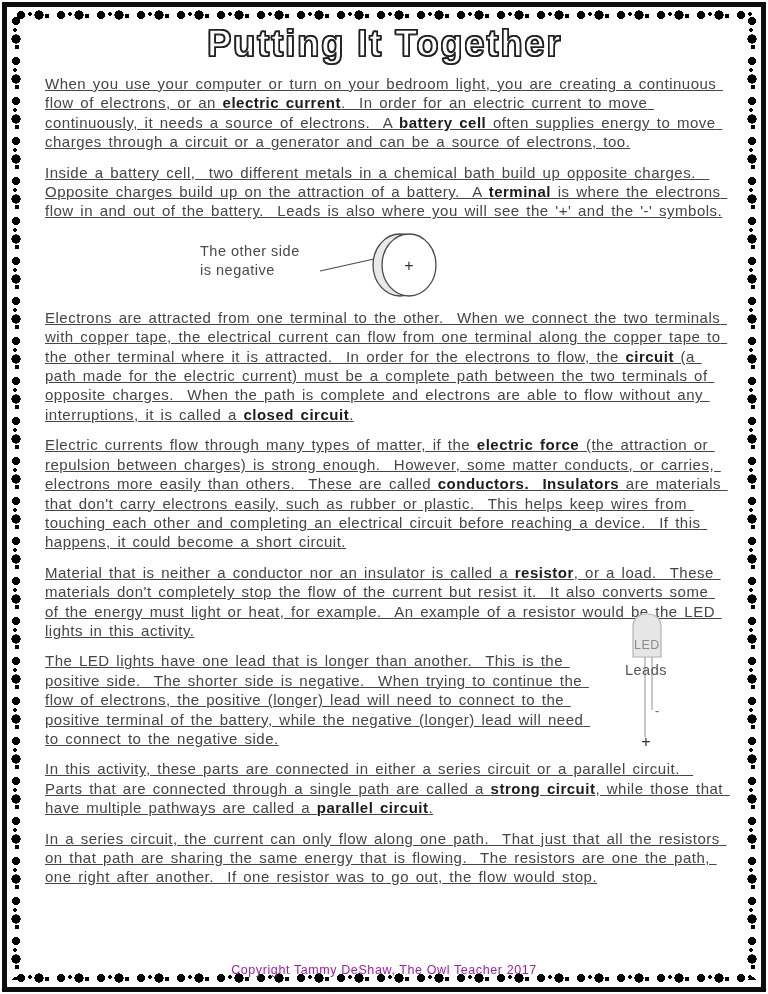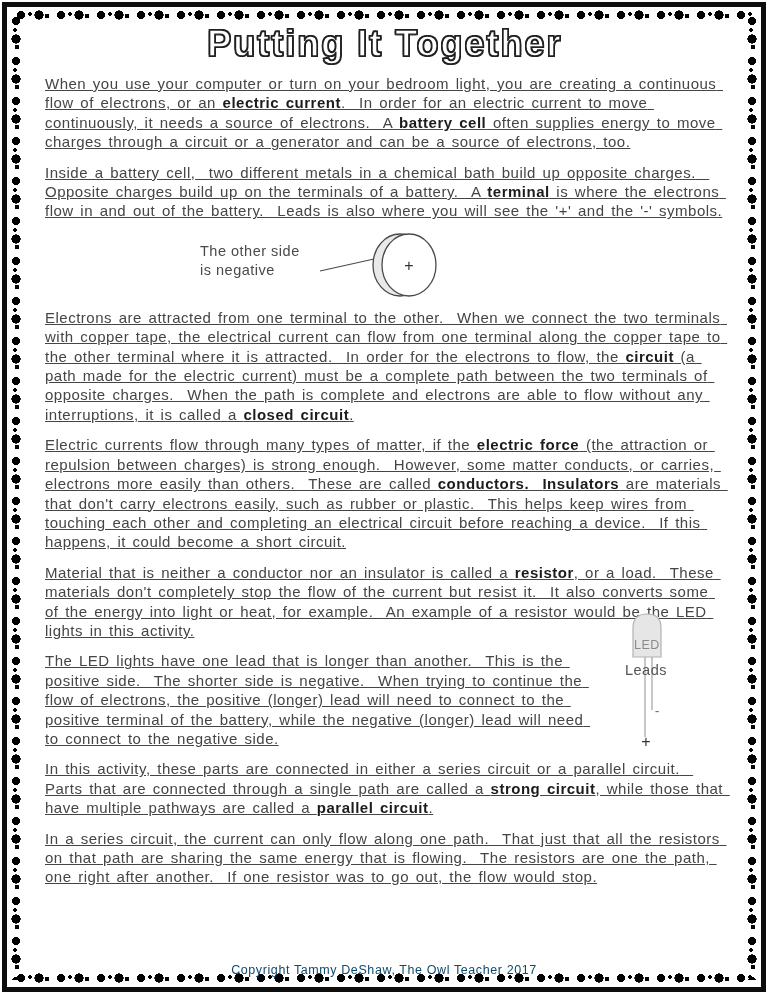--- a/index.html
+++ b/index.html
@@ -52,53 +52,53 @@
   .p6-wrap { position:relative; }
 
   .battery-figure { position:relative; height:68px; margin:0 0 8px 0; }
   .battery-svg { position:absolute; left:145px; top:-2px; }
   svg text { font-family:"Liberation Sans", sans-serif; }
 
   .led-svg { position:absolute; top:-40px; right:30px; }
 
   .footer {
     position:absolute; left:0; right:0; bottom:17px; z-index:2;
-    text-align:center; font-size:12.5px; letter-spacing:0.6px; color:#0c4a6e;
+    text-align:center; font-size:12.5px; letter-spacing:0.6px; color:#a21caf;
   }
 </style>
 </head>
 <body>
 
 <div class="page">
   <div class="frame"></div>
   <div class="dots dots-top"></div>
   <div class="dots dots-bottom"></div>
   <div class="dots dots-left"></div>
   <div class="dots dots-right"></div>
 
   <div class="content">
     <h1 class="title">Putting It Together</h1>
 
     <p class="para"><span>When you use your computer or turn on your bedroom light, you are creating a continuous flow of electrons, or an </span><span class="b">electric current</span><span>.  In order for an electric current to move continuously, it needs a source of electrons.  A </span><span class="b">battery cell</span><span> often supplies energy to move charges through a circuit or a generator and can be a source of electrons, too.</span></p>
-    <p class="para"><span>Inside a battery cell,  two different metals in a chemical bath build up opposite charges.  Opposite charges build up on the terminals of a battery.  A </span><span class="b">terminal</span><span> is where the electrons flow in and out of the battery.  Leads is also where you will see the '+' and the '-' symbols.</span></p>
+    <p class="para"><span>Inside a battery cell,  two different metals in a chemical bath build up opposite charges.  Opposite charges build up on the attraction of a battery.  A </span><span class="b">terminal</span><span> is where the electrons flow in and out of the battery.  Leads is also where you will see the '+' and the '-' symbols.</span></p>
 
     <div class="battery-figure">
       <svg class="battery-svg" width="300" height="72" viewBox="0 0 300 72">
         <text x="10" y="26" font-size="14.5" fill="#4a4a4a" letter-spacing="0.5">The other side</text>
         <text x="10" y="45" font-size="14.5" fill="#4a4a4a" letter-spacing="0.5">is negative</text>
         <line x1="130" y1="41" x2="184" y2="29" stroke="#4a4a4a" stroke-width="1.1"></line>
         <ellipse cx="210" cy="35" rx="27" ry="31" fill="#e9e9e9" stroke="#4a4a4a" stroke-width="1.3"></ellipse>
         <ellipse cx="219" cy="35" rx="27" ry="31" fill="#ffffff" stroke="#4a4a4a" stroke-width="1.3"></ellipse>
         <text x="219" y="41" font-size="16" fill="#333" text-anchor="middle">+</text>
       </svg>
     </div>
 
     <p class="para"><span>Electrons are attracted from one terminal to the other.  When we connect the two terminals with copper tape, the electrical current can flow from one terminal along the copper tape to the other terminal where it is attracted.  In order for the electrons to flow, the </span><span class="b">circuit</span><span> (a path made for the electric current) must be a complete path between the two terminals of opposite charges.  When the path is complete and electrons are able to flow without any interruptions, it is called a </span><span class="b">closed circuit</span><span>.</span></p>
     <p class="para"><span>Electric currents flow through many types of matter, if the </span><span class="b">electric force</span><span> (the attraction or repulsion between charges) is strong enough.  However, some matter conducts, or carries, electrons more easily than others.  These are called </span><span class="b">conductors.</span><span>  </span><span class="b">Insulators</span><span> are materials that don't carry electrons easily, such as rubber or plastic.  This helps keep wires from touching each other and completing an electrical circuit before reaching a device.  If this happens, it could become a short circuit.</span></p>
-    <p class="para"><span>Material that is neither a conductor nor an insulator is called a </span><span class="b">resistor</span><span>, or a load.  These materials don't completely stop the flow of the current but resist it.  It also converts some of the energy into light or heat, for example.  An example of a resistor would be the LED lights in this activity.</span></p>
+    <p class="para"><span>Material that is neither a conductor nor an insulator is called a </span><span class="b">resistor</span><span>, or a load.  These materials don't completely stop the flow of the current but resist it.  It also converts some of the energy must light or heat, for example.  An example of a resistor would be the LED lights in this activity.</span></p>
 
     <div class="p6-wrap">
       <p class="para para-narrow"><span>The LED lights have one lead that is longer than another.  This is the positive side.  The shorter side is negative.  When trying to continue the flow of electrons, the positive (longer) lead will need to connect to the positive terminal of the battery, while the negative (longer) lead will need to connect to the negative side.</span></p>
       <svg class="led-svg" width="90" height="150" viewBox="0 0 90 150">
         <line x1="40" y1="46" x2="40" y2="126" stroke="#9a9a9a" stroke-width="1.1"></line>
         <line x1="47" y1="46" x2="47" y2="99" stroke="#9a9a9a" stroke-width="1.1"></line>
         <path d="M28,46 L28,17 Q28,3 42,3 Q56,3 56,17 L56,46 Z" fill="#e6e6e6" stroke="#b2b2b2" stroke-width="1.2"></path>
         <text x="42" y="38" font-size="12.5" fill="#8a8a8a" text-anchor="middle" letter-spacing="0.5">LED</text>
         <text x="41" y="64" font-size="14.5" fill="#555" text-anchor="middle" letter-spacing="0.5">Leads</text>
         <text x="52" y="105" font-size="14" fill="#777" text-anchor="middle">-</text>

